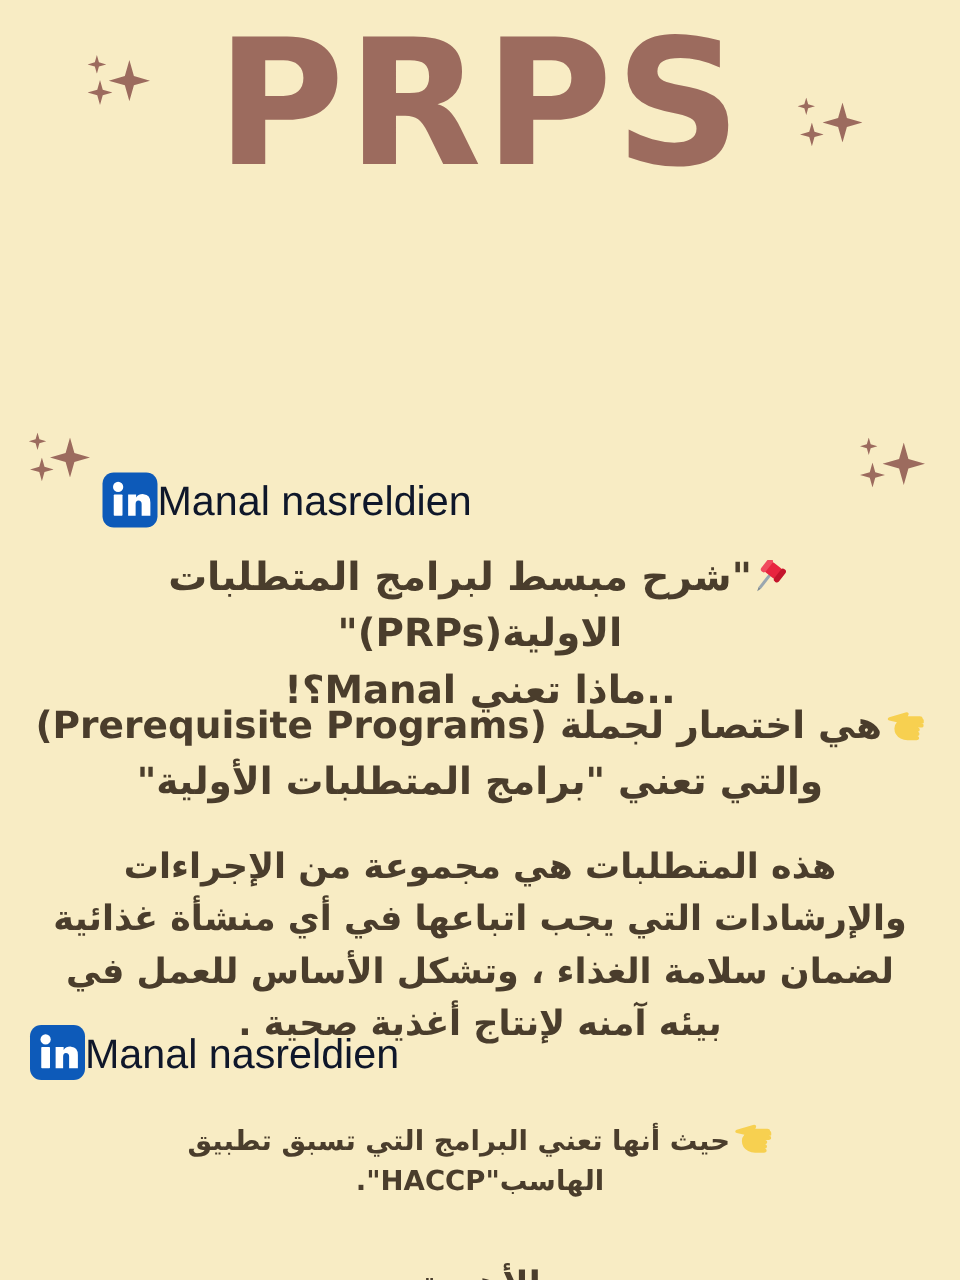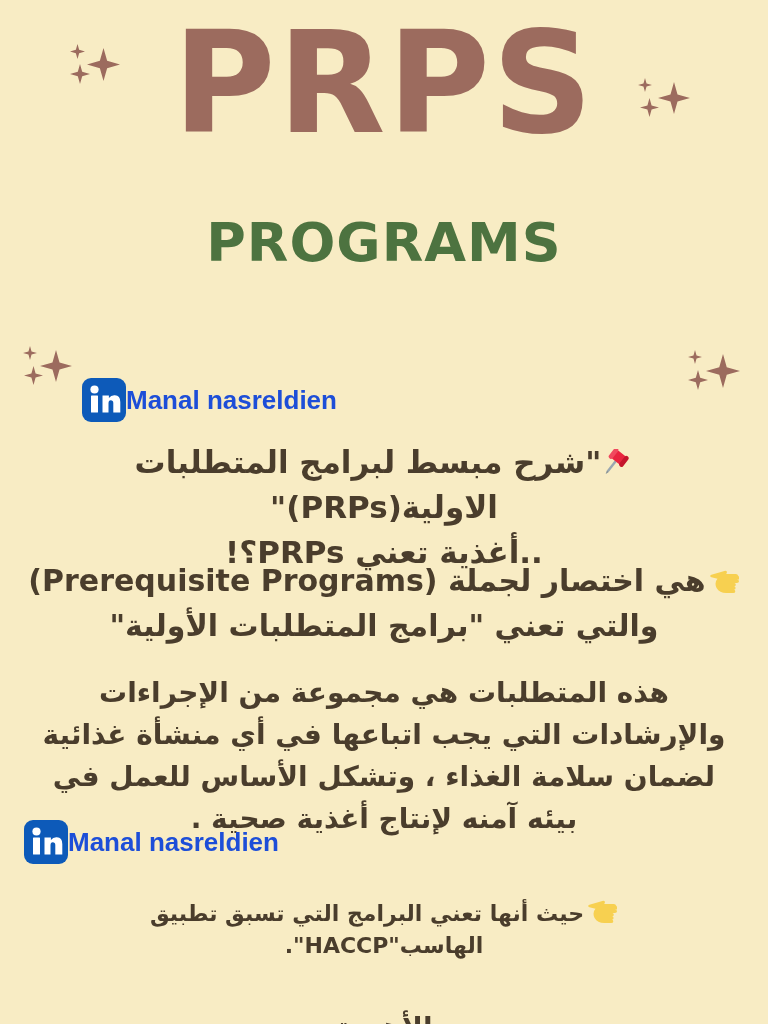--- a/index.html
+++ b/index.html
@@ -102,23 +102,23 @@
     border-radius: 9px;
     background: #0d5ab9;
     display: flex;
     align-items: center;
     justify-content: center;
     flex: 0 0 auto;
   }
   .li-badge svg { display: block; }
   .credit-name {
     font-family: "Liberation Sans", sans-serif;
-    font-size: 26px;
-    font-weight: 700;
-    color: #1d4ed8;
+    font-size: 33px;
+    font-weight: 400;
+    color: #0f172a;
     line-height: 1;
     white-space: nowrap;
   }
 
   
   .ar {
     position: absolute;
     direction: rtl;
     text-align: center;
     font-family: "DejaVu Sans", sans-serif;
@@ -196,21 +196,20 @@
   </div>
   <div class="sparkle-group" id="sparkle-mid-right">
     <span class="star s1"></span>
     <span class="star s2"></span>
     <span class="star s3"></span>
   </div>
 
   <div id="title-prps">PRPS</div>
 
   <div id="subtitle">
-    <div>PROGRAMS</div>
   </div>
 
   <div class="credit" id="credit-top">
     <span class="li-badge">
       <svg width="44" height="44" viewBox="0 0 44 44" aria-hidden="true">
         <rect x="9" y="17.5" width="7" height="17" rx="0.6" fill="#ffffff"></rect>
         <circle cx="12.5" cy="11.5" r="4.1" fill="#ffffff"></circle>
         <path d="M20.5 17.5 h6.4 v2.4 q2.2 -2.9 6.0 -2.6 q5.4 0.4 5.4 6.6 v10.6 h-7 v-9.4 q0 -2.8 -2.6 -2.8 q-2.2 0 -2.2 2.9 v9.3 h-6 z" fill="#ffffff"></path>
       </svg>
     </span>
@@ -220,21 +219,21 @@
   <div class="ar" id="block-1">
     <div><span class="pin-icon"><svg width="30" height="30" viewBox="0 0 30 30">
             <g transform="rotate(38 15 13)">
               <rect x="12.3" y="13" width="2.4" height="13" fill="#9aa7b0"></rect>
               <path d="M12.3 26 l1.2 3.4 l1.2 -3.4 z" fill="#7e8b95"></path>
               <rect x="7.5" y="3.2" width="12" height="10.2" rx="2.6" fill="#e8253f"></rect>
               <rect x="4.6" y="2.0" width="4.6" height="12.6" rx="2.1" fill="#f04a5e"></rect>
               <rect x="17.8" y="2.0" width="4.6" height="12.6" rx="2.1" fill="#c4152c"></rect>
             </g>
           </svg></span><span>"شرح مبسط لبرامج المتطلبات الاولية(PRPs)"</span></div>
-    <div>..أغذية تعني PRPs؟!</div>
+    <div>..ماذا تعني Manal؟!</div>
   </div>
 
   <div class="ar" id="block-2">
     <div><span class="hand-icon"><svg width="32" height="26" viewBox="0 0 32 26">
             <path d="M31 6.5 q0 -1.6 -2.2 -1.6 h-9.6 q1.0 -1.4 0.6 -2.3 q-0.5 -1.1 -2.4 -0.7 l-13 3.9 q-1.2 0.4 -1.2 1.3 q0 0.9 1.2 1.2 l6.1 1.4 q-2.0 2.0 -2.0 5.1 q0 5.3 5.0 8.0 q2.4 1.3 5.6 1.3 h7.0 q2.2 0 2.2 -1.7 q0 -1.2 -1.3 -1.6 q1.6 -0.2 1.6 -1.7 q0 -1.3 -1.4 -1.7 q1.6 -0.2 1.6 -1.7 q0 -1.3 -1.5 -1.7 h2.5 q2.2 0 2.2 -1.7 q0 -1.7 -2.2 -1.7 h-3.6 h4.6 q2.2 0 2.2 -1.7 z" fill="#f7d050"></path>
           </svg></span><span>هي اختصار لجملة   (Prerequisite Programs)</span></div>
     <div>والتي تعني "برامج المتطلبات الأولية"</div>
   </div>
 
   <div class="ar" id="block-3">هذه المتطلبات هي  مجموعة من الإجراءات والإرشادات التي يجب اتباعها في أي منشأة غذائية لضمان سلامة الغذاء ، وتشكل الأساس للعمل في بيئه آمنه لإنتاج أغذية صحية .</div>

